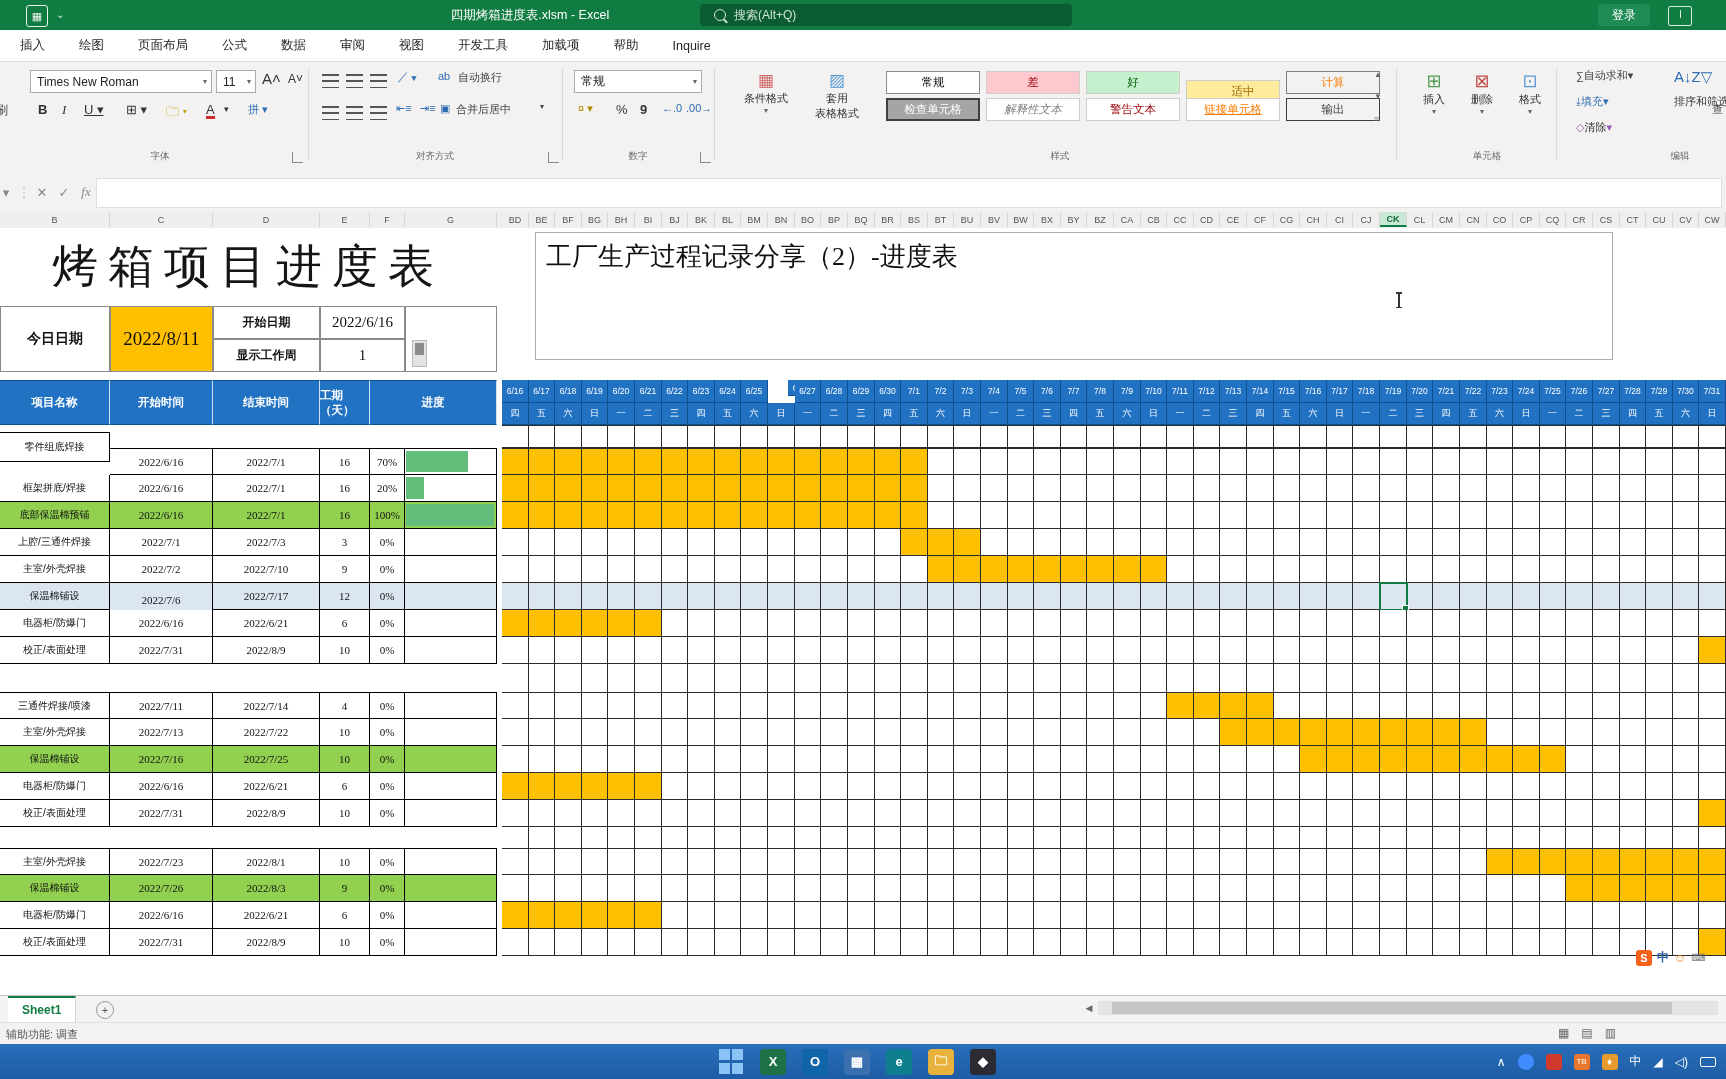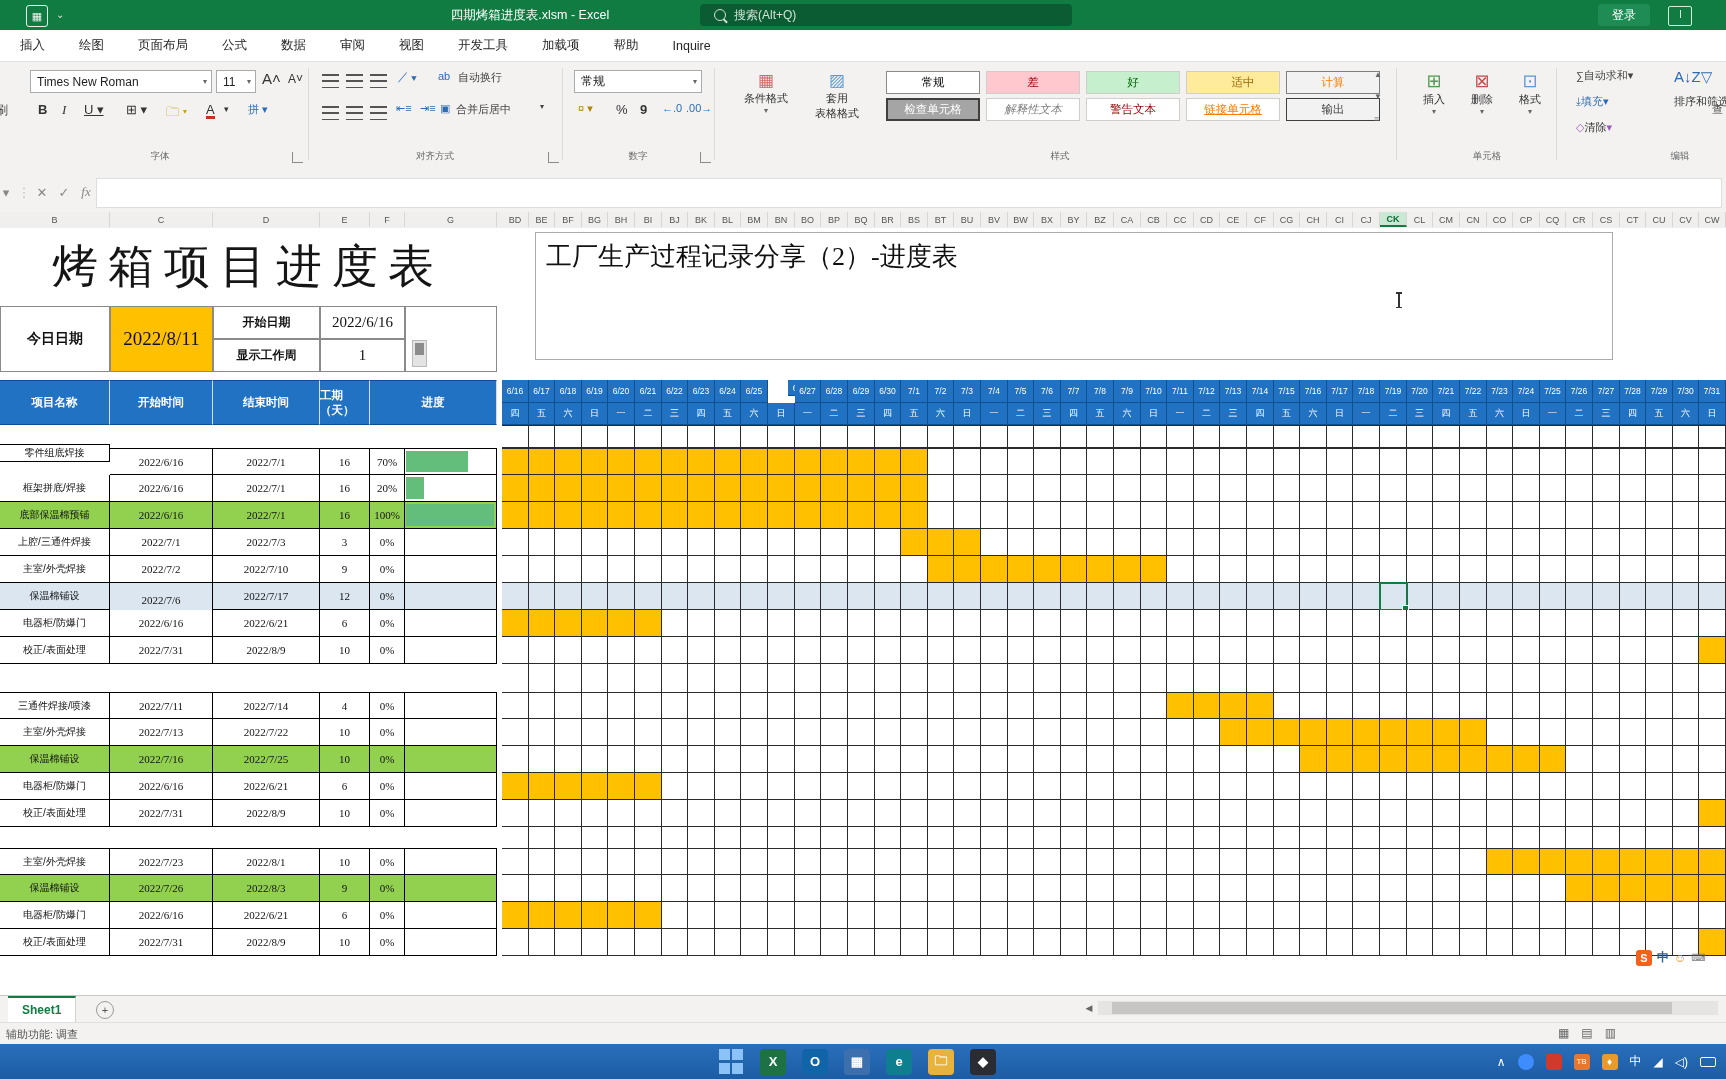--- a/index.html
+++ b/index.html
@@ -224,21 +224,21 @@
     </div>
     <div class="stack" style="left:806px;top:8px;width:62px;">
       <span style="font-size:17px;color:#5b9bd5;">▨</span>
       <span>套用</span>
       <span>表格格式</span>
     </div>
     <div id="chips">
         <div class="chip" style="left: 886px; top: 9px; background: rgb(255, 255, 255); color: rgb(0, 0, 0); border: 1px solid rgb(138, 138, 138);">常规</div>
         <div class="chip" style="left: 986px; top: 9px; background: rgb(255, 199, 206); color: rgb(156, 0, 6);">差</div>
         <div class="chip" style="left: 1086px; top: 9px; background: rgb(198, 239, 206); color: rgb(0, 97, 0);">好</div>
-        <div class="chip" style="left: 1186px; top: 9px; background: rgb(255, 235, 156); color: rgb(156, 101, 0); padding-left: 20px;">适中</div>
+        <div class="chip" style="left: 1186px; top: 18px; background: rgb(255, 235, 156); color: rgb(156, 101, 0); padding-left: 20px;">适中</div>
         <div class="chip" style="left: 1286px; top: 9px; background: rgb(242, 242, 242); color: rgb(250, 125, 0); border: 1px solid rgb(127, 127, 127);">计算</div>
         <div class="chip" style="left: 886px; top: 36px; background: rgb(165, 165, 165); color: rgb(255, 255, 255); border: 2px solid rgb(63, 63, 63);">检查单元格</div>
         <div class="chip" style="left: 986px; top: 36px; background: rgb(255, 255, 255); color: rgb(127, 127, 127); font-style: italic;">解释性文本</div>
         <div class="chip" style="left: 1086px; top: 36px; background: rgb(255, 255, 255); color: rgb(156, 0, 6);">警告文本</div>
         <div class="chip" style="left: 1186px; top: 36px; background: rgb(255, 255, 255); color: rgb(250, 125, 0); text-decoration: underline;">链接单元格</div>
         <div class="chip" style="left: 1286px; top: 36px; background: rgb(242, 242, 242); color: rgb(63, 63, 63); border: 1px solid rgb(63, 63, 63);">输出</div>
       </div>
     <div class="rbtn" style="left:1374px;top:8px;font-size:8px;color:#666;">▲</div>
     <div class="rbtn" style="left:1374px;top:30px;font-size:8px;color:#666;">▼</div>
     <div class="rbtn" style="left:1374px;top:52px;font-size:9px;color:#666;">≡</div>
@@ -492,21 +492,21 @@
       <div class="gc first" style="left: 1460px; width: 27px; top: 197px; height: 23px;"></div>
       <div class="gc first" style="left: 1487px; width: 26px; top: 197px; height: 23px;"></div>
       <div class="gc first" style="left: 1513px; width: 27px; top: 197px; height: 23px;"></div>
       <div class="gc first" style="left: 1540px; width: 26px; top: 197px; height: 23px;"></div>
       <div class="gc first" style="left: 1566px; width: 27px; top: 197px; height: 23px;"></div>
       <div class="gc first" style="left: 1593px; width: 27px; top: 197px; height: 23px;"></div>
       <div class="gc first" style="left: 1620px; width: 26px; top: 197px; height: 23px;"></div>
       <div class="gc first" style="left: 1646px; width: 27px; top: 197px; height: 23px;"></div>
       <div class="gc first" style="left: 1673px; width: 26px; top: 197px; height: 23px;"></div>
       <div class="gc first" style="left: 1699px; width: 27px; top: 197px; height: 23px;"></div>
-      <div class="lc  first" style="left: 0px; width: 110px; top: 216px; height: 18px;">零件组底焊接</div>
+      <div class="lc  first" style="left: 0px; width: 110px; top: 204px; height: 30px;">零件组底焊接</div>
       <div class="lc serif first" style="left: 110px; width: 103px; top: 220px; height: 27px;">2022/6/16</div>
       <div class="lc serif first" style="left: 213px; width: 107px; top: 220px; height: 27px;">2022/7/1</div>
       <div class="lc serif first" style="left: 320px; width: 50px; top: 220px; height: 27px;">16</div>
       <div class="lc serif first" style="left: 370px; width: 35px; top: 220px; height: 27px; text-align: right;">70%</div>
       <div class="lc first" style="left: 405px; width: 92px; top: 220px; height: 27px; position: absolute;">
         <div class="progfill" style="width: 62px;"></div>
       </div>
       <div class="gc first bar" style="left: 502px; width: 27px; top: 220px; height: 27px;"></div>
       <div class="gc first bar" style="left: 529px; width: 26px; top: 220px; height: 27px;"></div>
       <div class="gc first bar" style="left: 555px; width: 27px; top: 220px; height: 27px;"></div>

